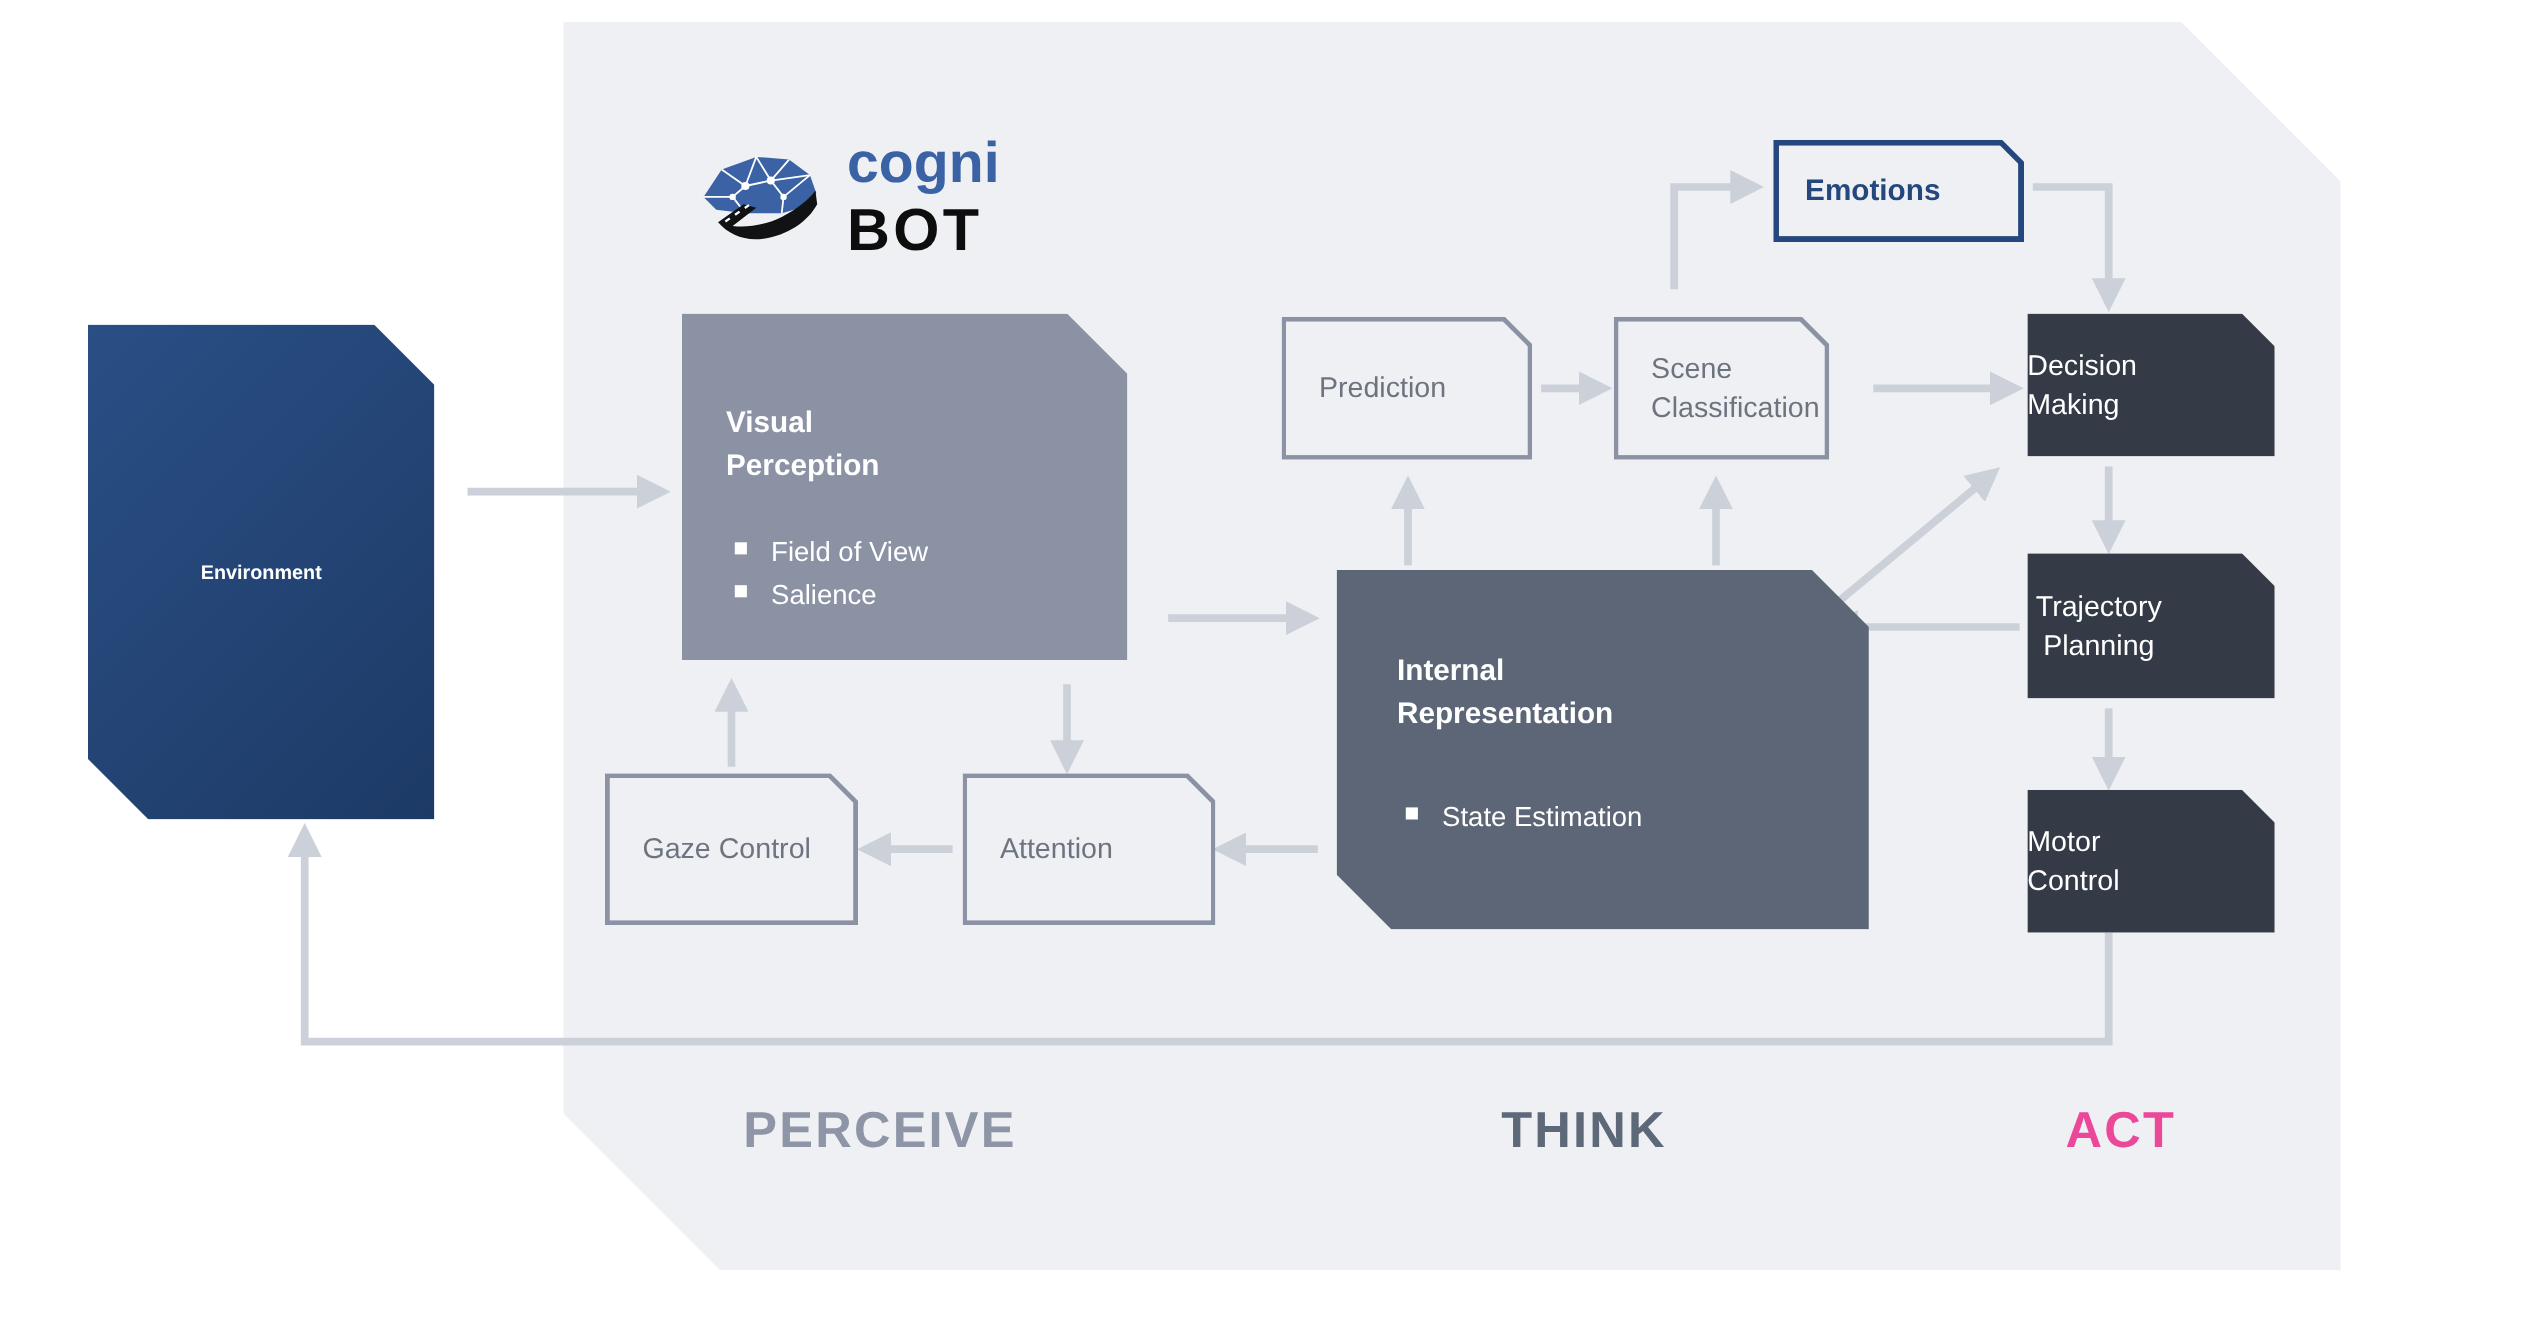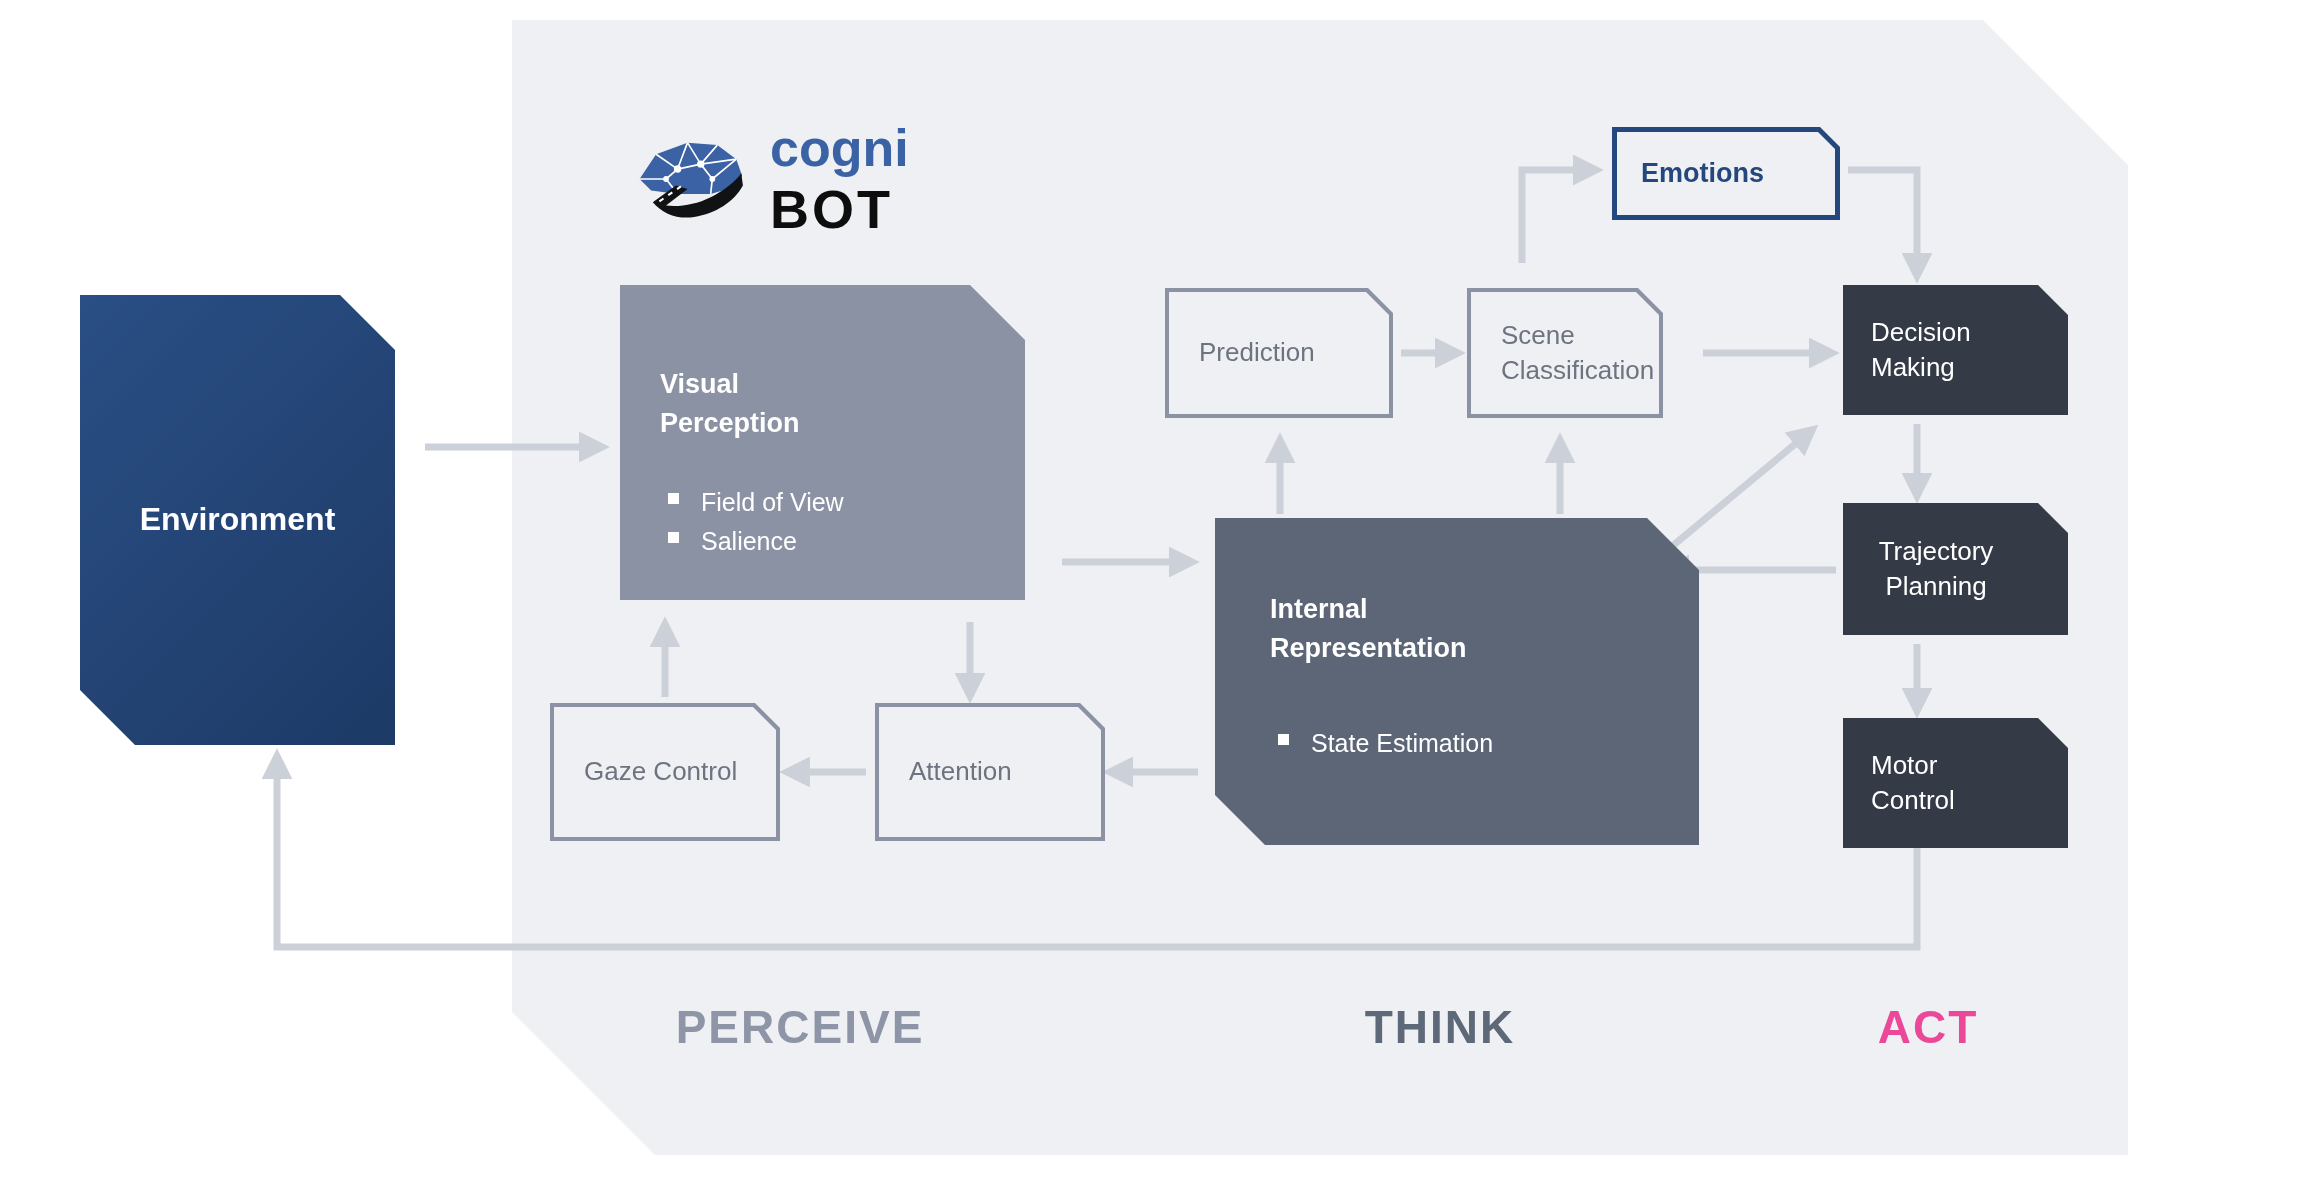--- a/index.html
+++ b/index.html
@@ -35,21 +35,21 @@
   }
   .ir{
     left:1215px;top:518px;width:484px;height:327px;
     background:#5c6677;
     clip-path:polygon(0 0, calc(100% - 52px) 0, 100% 52px, 100% 100%, 50px 100%, 0 calc(100% - 50px));
     color:#ffffff;padding:72px 30px 4px 55px;
   }
   .dark{
     background:#343b47;color:#ffffff;
     clip-path:polygon(0 0, calc(100% - 30px) 0, 100% 30px, 100% 100%, 0 100%);
-    display:flex;align-items:center;padding-left:28px;
+    display:flex;align-items:center;
   }
   .dark.decision{left:1843px;top:285px;width:225px;height:130px;}
   .dark.trajectory{left:1843px;top:503px;width:225px;height:132px;}
   .dark.motor{left:1843px;top:718px;width:225px;height:130px;}
   
   .outline{background:#8a92a3;clip-path:polygon(0 0, calc(100% - 25px) 0, 100% 25px, 100% 100%, 0 100%);}
   .outline .inner{
     position:absolute;inset:4px;background:#eff0f3;
     clip-path:polygon(0 0, calc(100% - 23px) 0, 100% 23px, 100% 100%, 0 100%);
     display:flex;align-items:center;padding-left:30px;box-sizing:border-box;
@@ -111,21 +111,21 @@
     <path d="M30,80 L58,60 L72,64 L46,84 C62,86 82,83 100,74 C116,66 130,55 137,45 L139,60 C128,80 106,94 80,98 C60,101 42,94 30,80 Z" fill="#101214"></path>
     <path d="M38,79 L64,61" stroke="#ffffff" stroke-width="2.5" stroke-dasharray="6 7" fill="none"></path>
   </svg>
   <div class="brand">
     <span class="p1">cogni</span>
     <span class="p2">BOT</span>
   </div>
 </div>
 
 <div class="node env">
-  <span class="label" style="font-size:32px;">Environment</span>
+  <span class="label" style="font-size:18px;">Environment</span>
 </div>
 
 <div class="node vp">
   <div class="box-title">Visual Perception</div>
   <div class="bullets">
     <div class="bullet">
       <span class="sq"></span>
       <span>Field of View</span>
     </div>
     <div class="bullet">

